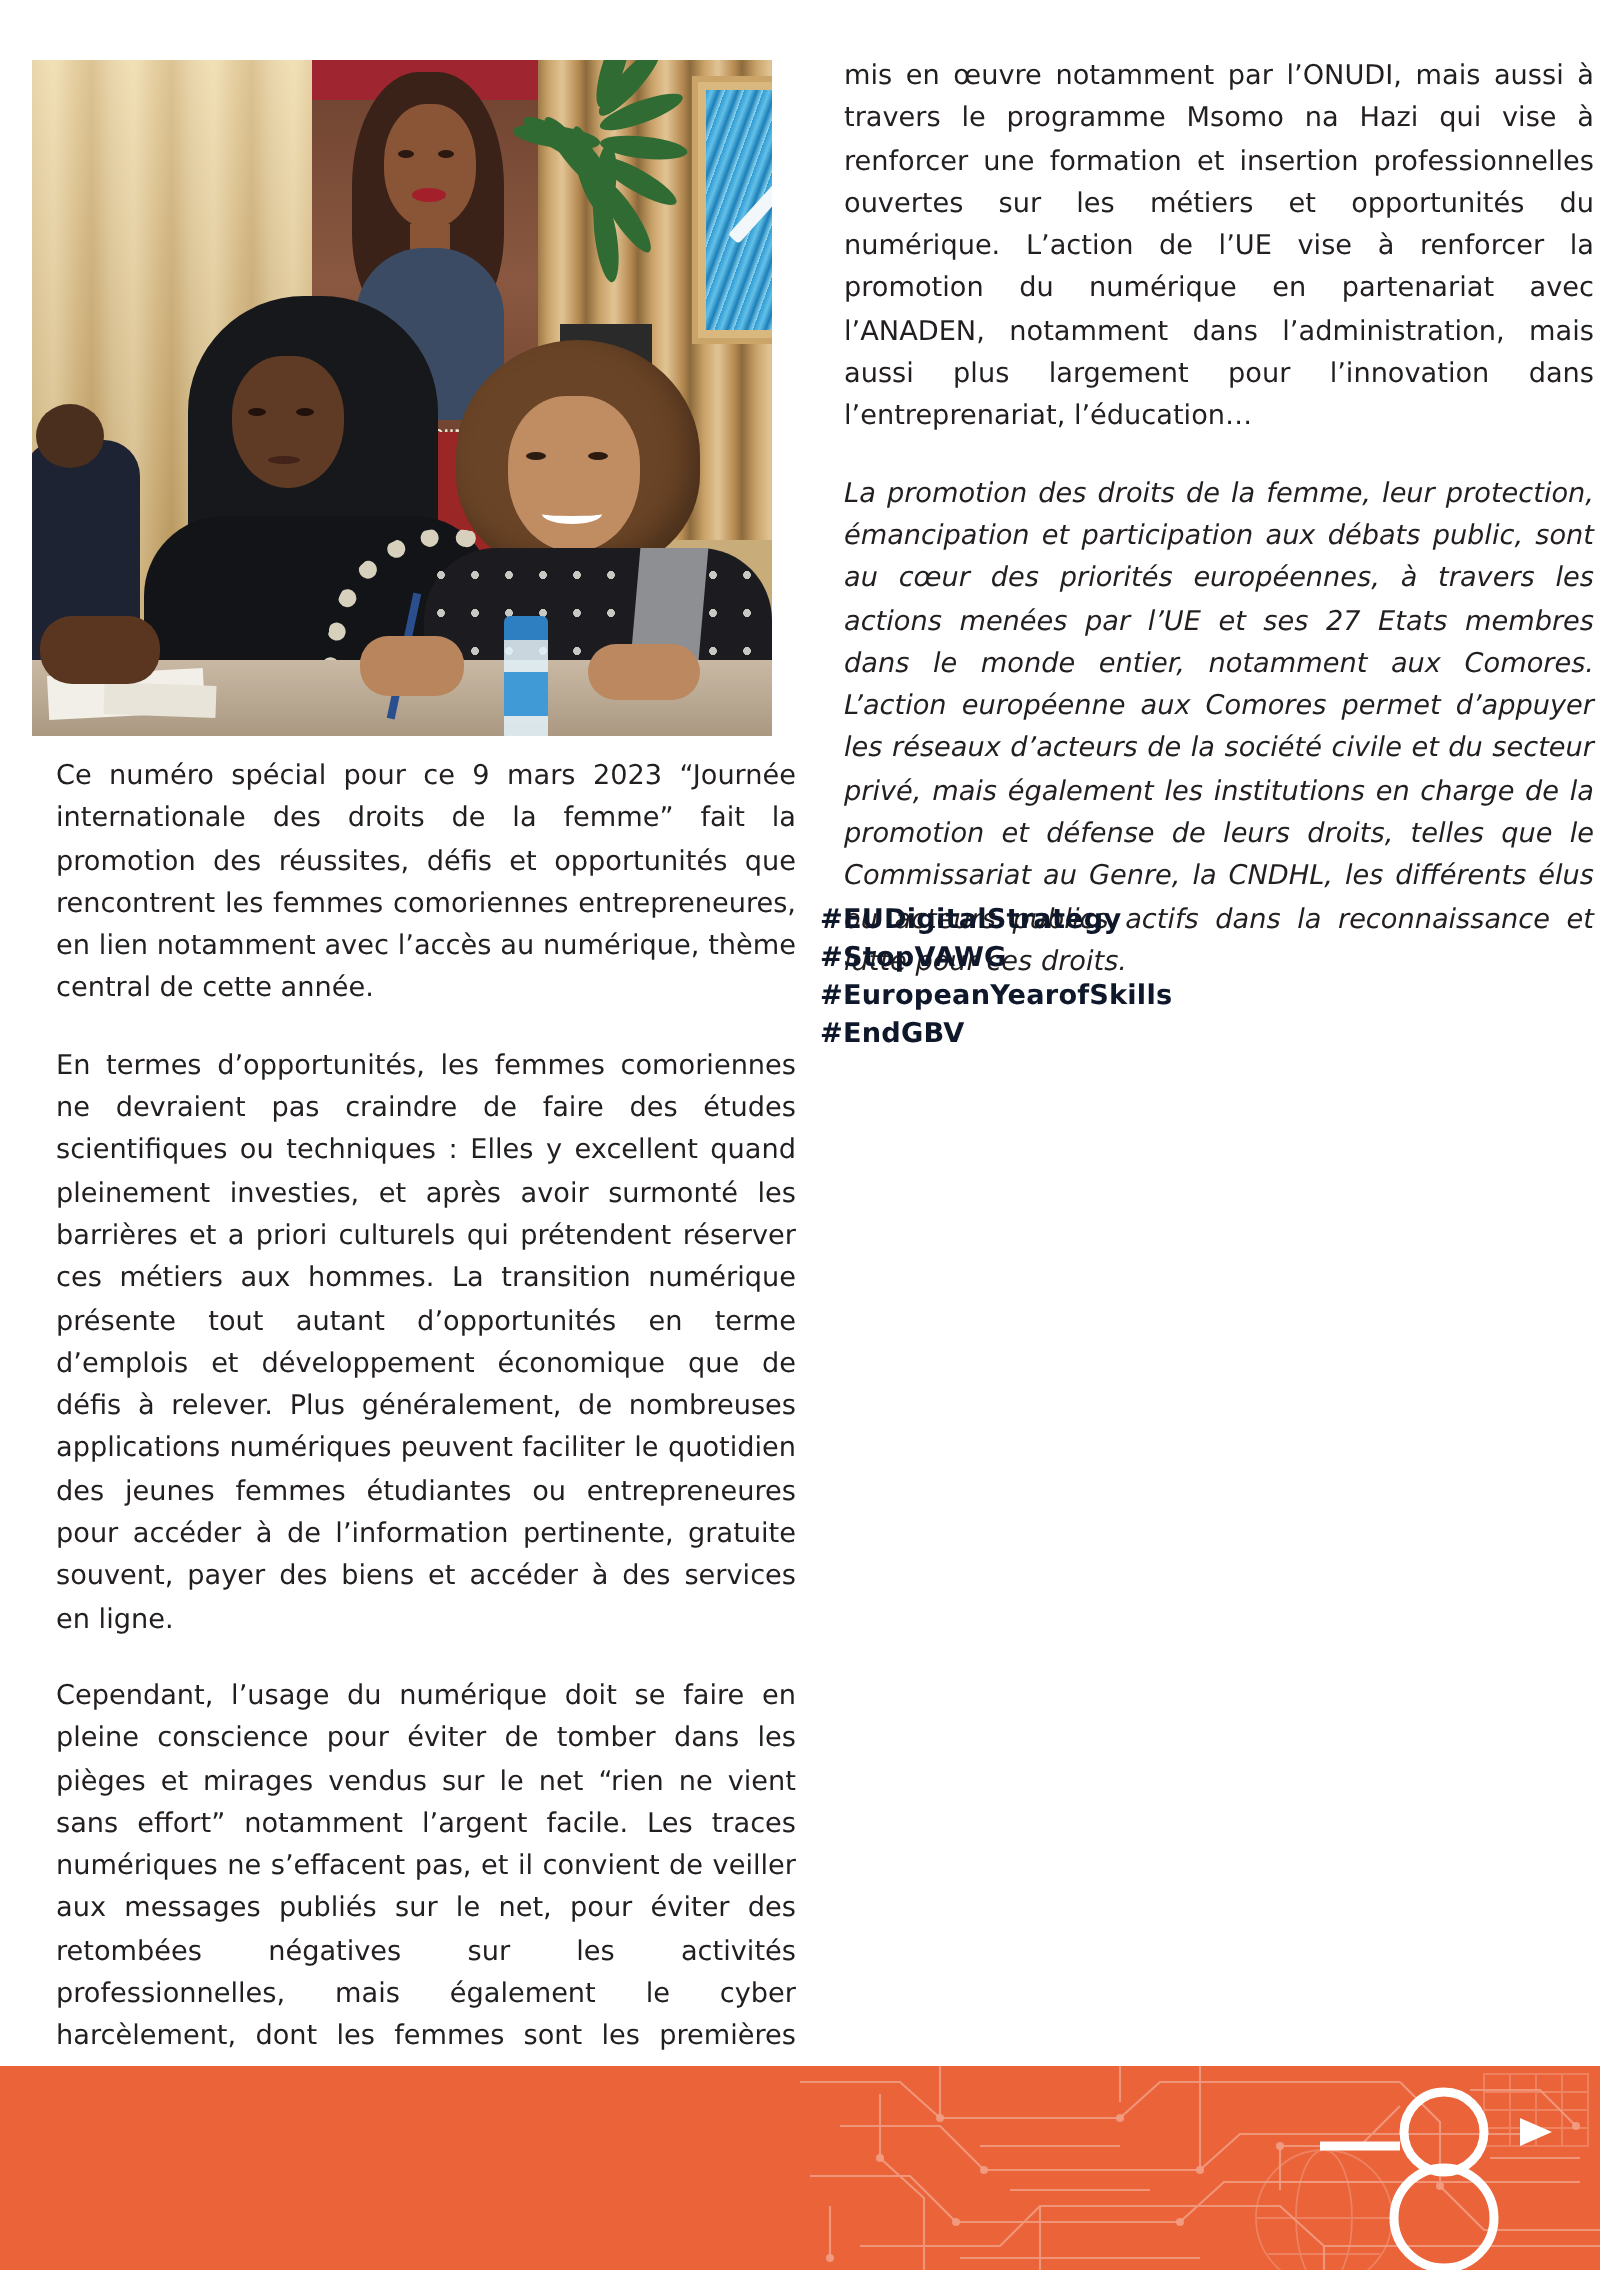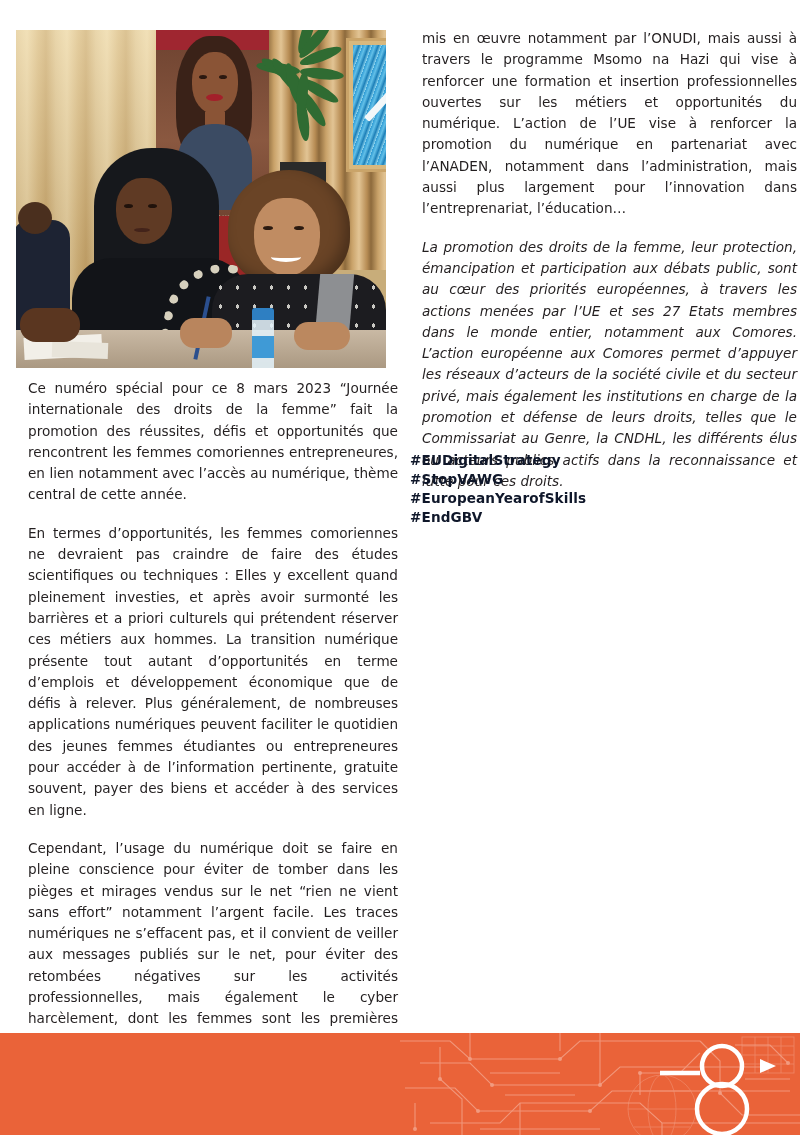--- a/index.html
+++ b/index.html
@@ -375,21 +375,21 @@
     <div class="ph-bottle"></div>
     <div class="ph-bottle-lbl"></div>
     <div class="ph-bottle-cap"></div>
     <div class="ph-hands-1"></div>
     <div class="ph-hands-2"></div>
     <div class="ph-hands-3"></div>
   </div>
 
   <div class="col" id="col-left">
     <div class="body-text" style="position:absolute; top:378px;">
-      <p class="para">Ce numéro spécial pour ce 8 mars 2023 “Journée internationale des droits de la femme” fait la promotion des réussites, défis et opportunités que rencontrent les femmes comoriennes entrepreneures, en lien notamment avec l’accès au numérique, thème central de cette année.</p>
+      <p class="para">Ce numéro spécial pour ce 9 mars 2023 “Journée internationale des droits de la femme” fait la promotion des réussites, défis et opportunités que rencontrent les femmes comoriennes entrepreneures, en lien notamment avec l’accès au numérique, thème central de cette année.</p>
       <p class="para">En termes d’opportunités, les femmes comoriennes ne devraient pas craindre de faire des études scientifiques ou techniques : Elles y excellent quand pleinement investies, et  après avoir surmonté les barrières et a priori culturels qui prétendent réserver ces métiers aux hommes.  La transition numérique présente tout autant d’opportunités en terme d’emplois et développement économique que de défis à relever. Plus généralement, de nombreuses applications numériques peuvent faciliter le quotidien des jeunes femmes étudiantes ou entrepreneures pour accéder à de l’information pertinente, gratuite souvent, payer des biens et accéder à des services en ligne.</p>
       <p class="para">Cependant, l’usage du numérique doit se faire en pleine conscience pour éviter de tomber dans les pièges et mirages vendus sur le net “rien ne vient sans effort” notamment l’argent facile. Les traces numériques ne s’effacent pas, et il convient de veiller aux messages publiés sur le net, pour éviter des retombées négatives sur les activités professionnelles, mais également le cyber harcèlement, dont les femmes sont les premières victimes.</p>
       <p class="para">Aux Comores, l’Union européenne accompagne l’entreprenariat féminin avec le programme APILE,</p>
     </div>
   </div>
 
   <div class="col" id="col-right">
     <div class="body-text" style="position:absolute; top:28px; width:375px;">
       <p class="para">mis en œuvre notamment par l’ONUDI, mais aussi à travers le programme Msomo na Hazi qui vise à renforcer une formation et insertion professionnelles ouvertes sur les métiers et opportunités du numérique. L’action de l’UE  vise à renforcer la promotion du numérique en partenariat avec l’ANADEN, notamment dans l’administration, mais aussi plus largement pour l’innovation dans l’entreprenariat, l’éducation…</p>
       <p class="para">La promotion des droits de la femme, leur protection, émancipation et participation aux débats public, sont au cœur des priorités européennes, à travers les actions menées par l’UE et ses 27 Etats membres dans le monde entier, notamment aux Comores. L’action européenne aux Comores permet d’appuyer les réseaux d’acteurs de la société civile et du secteur privé, mais également les institutions en charge de la promotion et défense de leurs droits, telles que le Commissariat au Genre, la CNDHL, les différents élus ou acteurs publics actifs dans la reconnaissance et lutte pour ces droits.</p>

